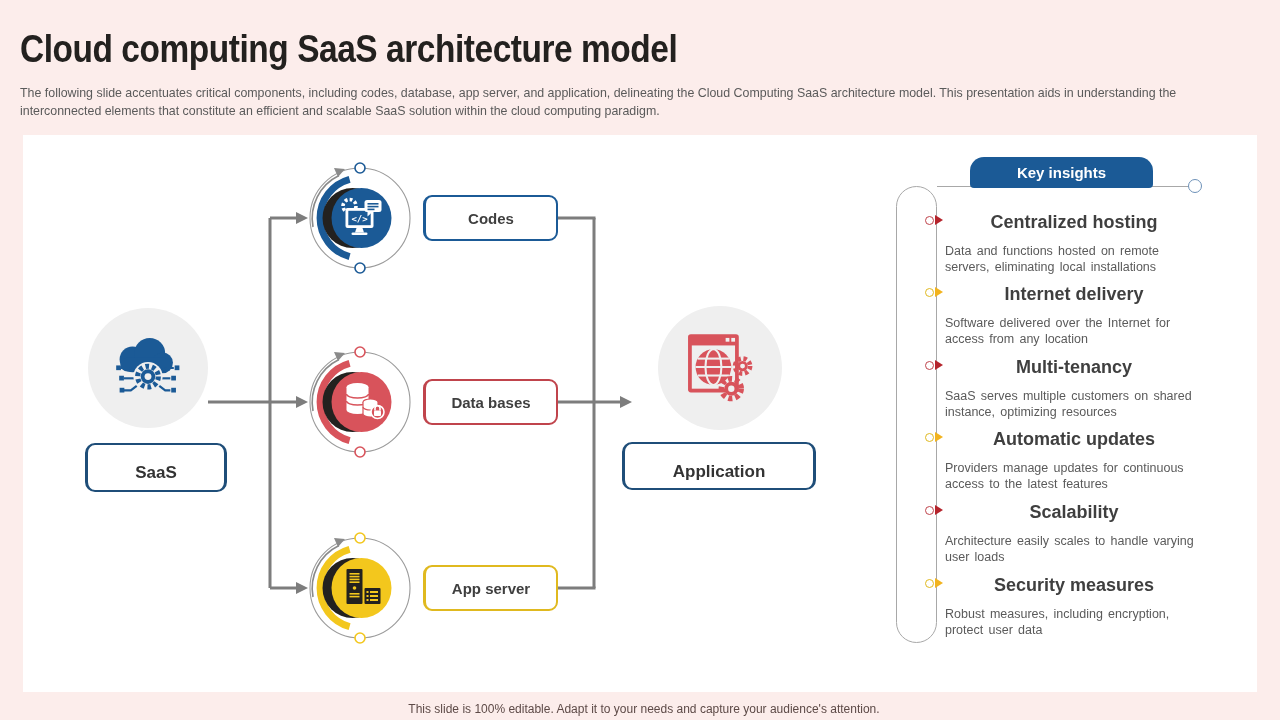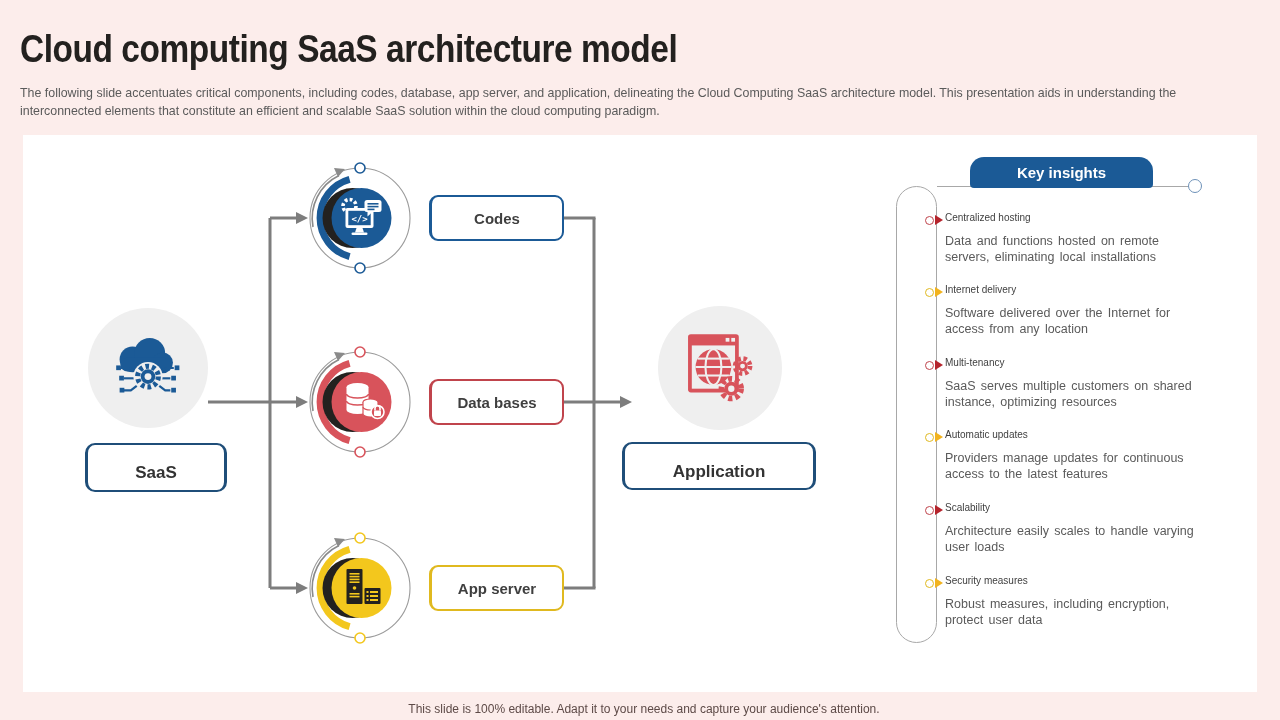--- a/index.html
+++ b/index.html
@@ -23,38 +23,38 @@
   .big-circle{position:absolute;border-radius:50%;background:var(--node-bg);display:flex;align-items:center;justify-content:center;}
   .saas-circle{left:88px;top:308px;width:120px;height:120px;}
   .app-circle{left:658px;top:306px;width:124px;height:124px;}
 
   .label-box{position:absolute;background:#fff;display:flex;align-items:center;justify-content:center;}
   .end-box{border:2px solid var(--navy);border-left-width:3px;border-right-width:3px;border-radius:10px;}
   .end-box span{font-size:17px;font-weight:700;color:#333;margin-top:11px;}
   .saas-box{left:85px;top:443px;width:142px;height:49px;}
   .app-box{left:622px;top:442px;width:194px;height:48px;}
 
-  .comp-box{border:2px solid currentColor;border-left-width:3px;border-radius:9px;left:423px;width:135px;height:46px;margin-left:6px;}
+  .comp-box{border:2px solid currentColor;border-left-width:3px;border-radius:9px;left:423px;width:135px;height:46px;}
   .comp-box span{font-size:15px;font-weight:700;color:var(--text-dark);}
   .acc-blue{color:var(--blue);} .acc-red{color:var(--red-dark);} .acc-yellow{color:var(--yellow-dark);}
 
   svg.comp-node{position:absolute;left:302px;}
   .node-blue{color:var(--blue);} .node-red{color:var(--red);} .node-yellow{color:var(--yellow);}
 
   
   .ki-pill{position:absolute;left:970px;top:157px;width:183px;height:31px;background:var(--blue);
            border-radius:14px 14px 4px 4px;display:flex;align-items:center;justify-content:center;z-index:3;text-align:center;}
   .ki-pill span{color:#fff;font-size:15px;font-weight:700;}
   .ki-topline{position:absolute;left:937px;top:186px;width:252px;height:1.4px;background:var(--panel-gray);z-index:2;}
   .ki-terminal{position:absolute;left:1188px;top:179px;width:14px;height:14px;border-radius:50%;
                background:#fff;border:1.6px solid #6d91b8;z-index:3;}
   .ki-capsule{position:absolute;left:896px;top:186px;width:41px;height:457px;border:1.3px solid var(--panel-gray);
               border-radius:21px;background:transparent;}
   .ki-item{position:absolute;left:945px;width:258px;}
-  .ki-head{font-size:10px;font-weight:400;color:var(--text-dark);}
+  .ki-head{font-size:18px;font-weight:700;color:var(--text-dark);text-align:center;}
   .ki-body{margin-top:10px;font-size:12.5px;line-height:16px;color:var(--text-body);word-spacing:1.8px;}
   .ki-marker{position:absolute;left:925px;display:flex;align-items:center;z-index:2;}
   .ki-dot{width:9px;height:9px;border-radius:50%;background:#fff;border:1.8px solid;}
   .ki-tri{width:0;height:0;border:5px solid transparent;border-left:8px solid;margin-left:1px;}
   .m-red .ki-dot{border-color:var(--red-dark);} .m-red .ki-tri{border-left-color:#b5242c;}
   .m-yellow .ki-dot{border-color:var(--yellow-dark);} .m-yellow .ki-tri{border-left-color:#f2b31e;}
 </style>
 </head>
 <body>
 

